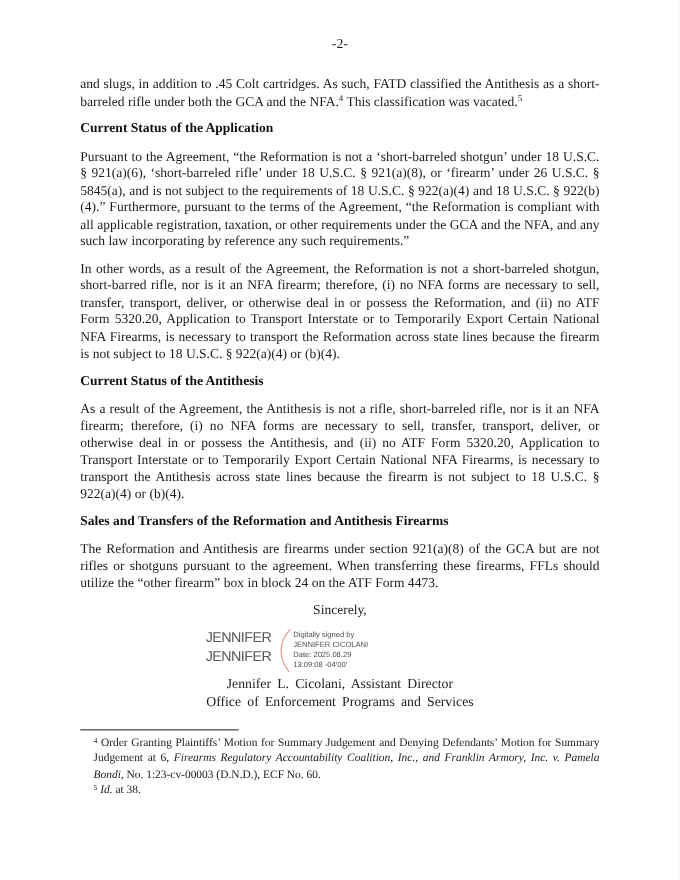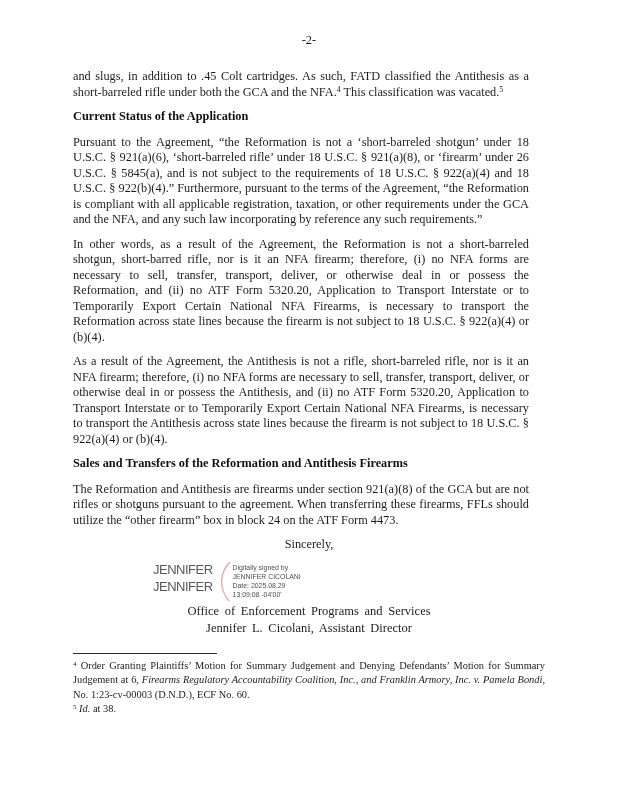--- a/index.html
+++ b/index.html
@@ -18,21 +18,21 @@
     text-align:center;
     font-size:12.5px;
     line-height:15px;
   }
   .content {
     padding:21px 73px 0 73px;
     font-size:12.3px;
     line-height:15.5px;
   }
   p.body {
-    margin:0 16px 9px 0;
+    margin:0 0 9px 0;
     text-align:justify;
   }
   h3.heading {
     font-size:12.3px;
     line-height:15.5px;
     font-weight:bold;
     color:#111111;
     margin:3px 0 10px 0;
   }
   sup.fnref {
@@ -40,21 +40,21 @@
     line-height:0;
     vertical-align:4px;
   }
   .sincerely {
     text-align:center;
     margin:5px 0 7px 0;
   }
   .sig-row {
     display:flex;
     align-items:flex-start;
-    margin-left:80px;
+    margin-left:114px;
     min-height:42px;
   }
   .sig-name {
     font-family:"Liberation Sans", sans-serif;
     font-size:13px;
     line-height:17px;
     letter-spacing:-0.5px;
     color:#57585b;
     text-align:center;
     padding-top:1px;
@@ -81,20 +81,21 @@
   .fn-sep {
     border:none;
     border-top:1.2px solid #2e2e2e;
     width:144px;
     margin:17px 0 5px 0;
   }
   .footnotes {
     font-size:10.4px;
     line-height:14.5px;
     text-align:justify;
+    margin-left:12px;
   }
   .footnotes p { margin:0; }
   .footnotes sup {
     font-size:7px;
     line-height:0;
     vertical-align:3px;
   }
   .fn-italic { font-style:italic; }
 </style>
 </head>
@@ -107,20 +108,21 @@
   <div class="content">
 
     <p class="body"><span>and slugs, in addition to .45 Colt cartridges. As such, FATD classified the Antithesis as a short-barreled rifle under both the GCA and the NFA.</span><sup class="fnref">4</sup><span> This classification was vacated.</span><sup class="fnref">5</sup></p>
 
     <h3 class="heading">Current Status of the Application</h3>
 
     <p class="body">Pursuant to the Agreement, “the Reformation is not a ‘short-barreled shotgun’ under 18 U.S.C. § 921(a)(6), ‘short-barreled rifle’ under 18 U.S.C. § 921(a)(8), or ‘firearm’ under 26 U.S.C. § 5845(a), and is not subject to the requirements of 18 U.S.C. § 922(a)(4) and 18 U.S.C. § 922(b)(4).” Furthermore, pursuant to the terms of the Agreement, “the Reformation is compliant with all applicable registration, taxation, or other requirements under the GCA and the NFA, and any such law incorporating by reference any such requirements.”</p>
 
     <p class="body">In other words, as a result of the Agreement, the Reformation is not a short-barreled shotgun, short-barred rifle, nor is it an NFA firearm; therefore, (i) no NFA forms are necessary to sell, transfer, transport, deliver, or otherwise deal in or possess the Reformation, and (ii) no ATF Form 5320.20, Application to Transport Interstate or to Temporarily Export Certain National NFA Firearms, is necessary to transport the Reformation across state lines because the firearm is not subject to 18 U.S.C. § 922(a)(4) or (b)(4).</p>
 
+    <h3 class="heading">Current Status of the Antithesis</h3>
 
     <p class="body">As a result of the Agreement, the Antithesis is not a rifle, short-barreled rifle, nor is it an NFA firearm; therefore, (i) no NFA forms are necessary to sell, transfer, transport, deliver, or otherwise deal in or possess the Antithesis, and (ii) no ATF Form 5320.20, Application to Transport Interstate or to Temporarily Export Certain National NFA Firearms, is necessary to transport the Antithesis across state lines because the firearm is not subject to 18 U.S.C. § 922(a)(4) or (b)(4).</p>
 
     <h3 class="heading">Sales and Transfers of the Reformation and Antithesis Firearms</h3>
 
     <p class="body">The Reformation and Antithesis are firearms under section 921(a)(8) of the GCA but are not rifles or shotguns pursuant to the agreement. When transferring these firearms, FFLs should utilize the “other firearm” box in block 24 on the ATF Form 4473.</p>
 
 
     <div class="sincerely">Sincerely,</div>
 
@@ -133,22 +135,22 @@
         <path d="M13,2 C3,12 1,28 12,41" stroke="#e3a79f" stroke-width="1.3" fill="none"></path>
       </svg>
       <div class="sig-details">
         <div>Digitally signed by</div>
         <div>JENNIFER CICOLANI</div>
         <div>Date: 2025.08.29</div>
         <div>13:09:08 -04'00'</div>
       </div>
     </div>
 
+    <div class="signer">Jennifer L. Cicolani, Assistant Director</div>
     <div class="signer">Office of Enforcement Programs and Services</div>
-    <div class="signer">Jennifer L. Cicolani, Assistant Director</div>
 
     <hr class="fn-sep">
 
     <div class="footnotes">
       <p><sup>4</sup><span> Order Granting Plaintiffs’ Motion for Summary Judgement and Denying Defendants’ Motion for Summary Judgement at 6, </span><span class="fn-italic">Firearms Regulatory Accountability Coalition, Inc., and Franklin Armory, Inc. v. Pamela Bondi</span><span>, No. 1:23-cv-00003 (D.N.D.), ECF No. 60.</span></p>
       <p><sup>5</sup> <span class="fn-italic">Id.</span><span> at 38.</span></p>
     </div>
 
   </div>
 </div>

